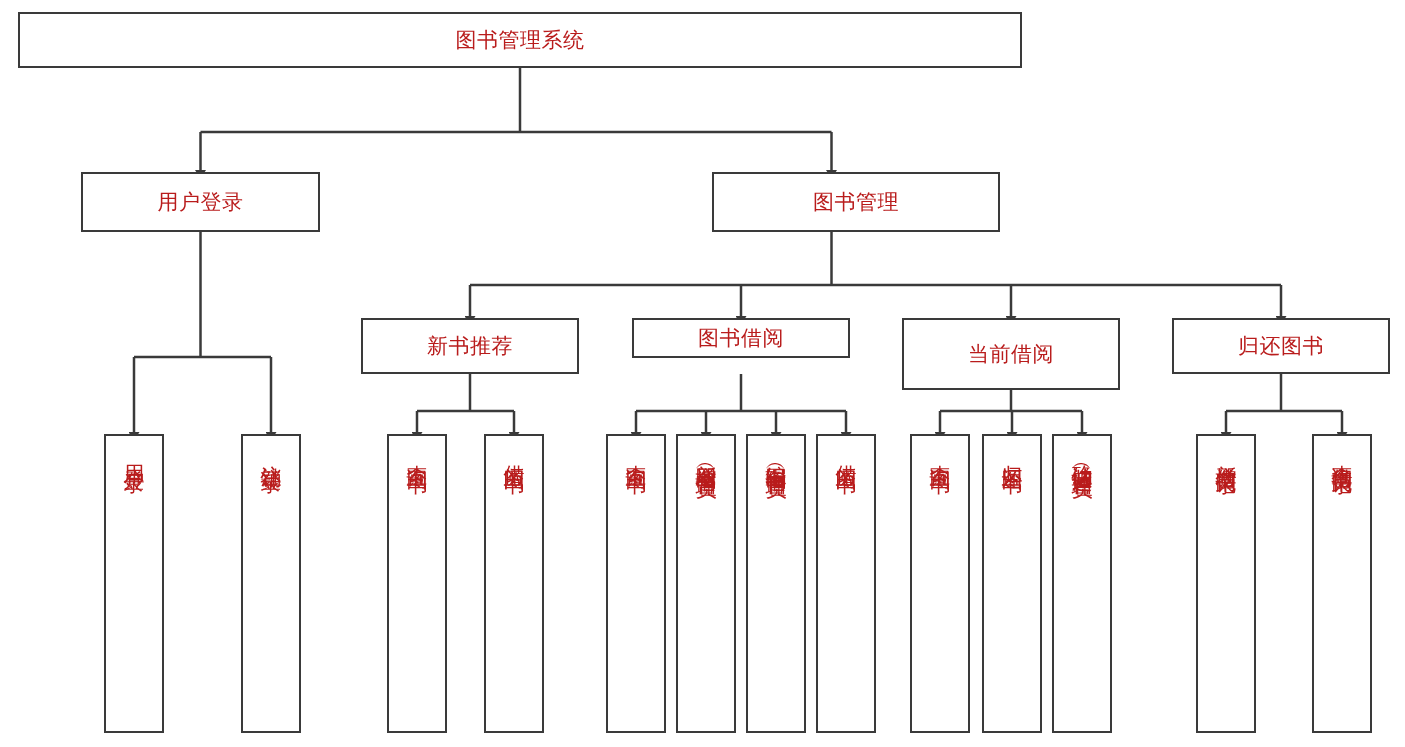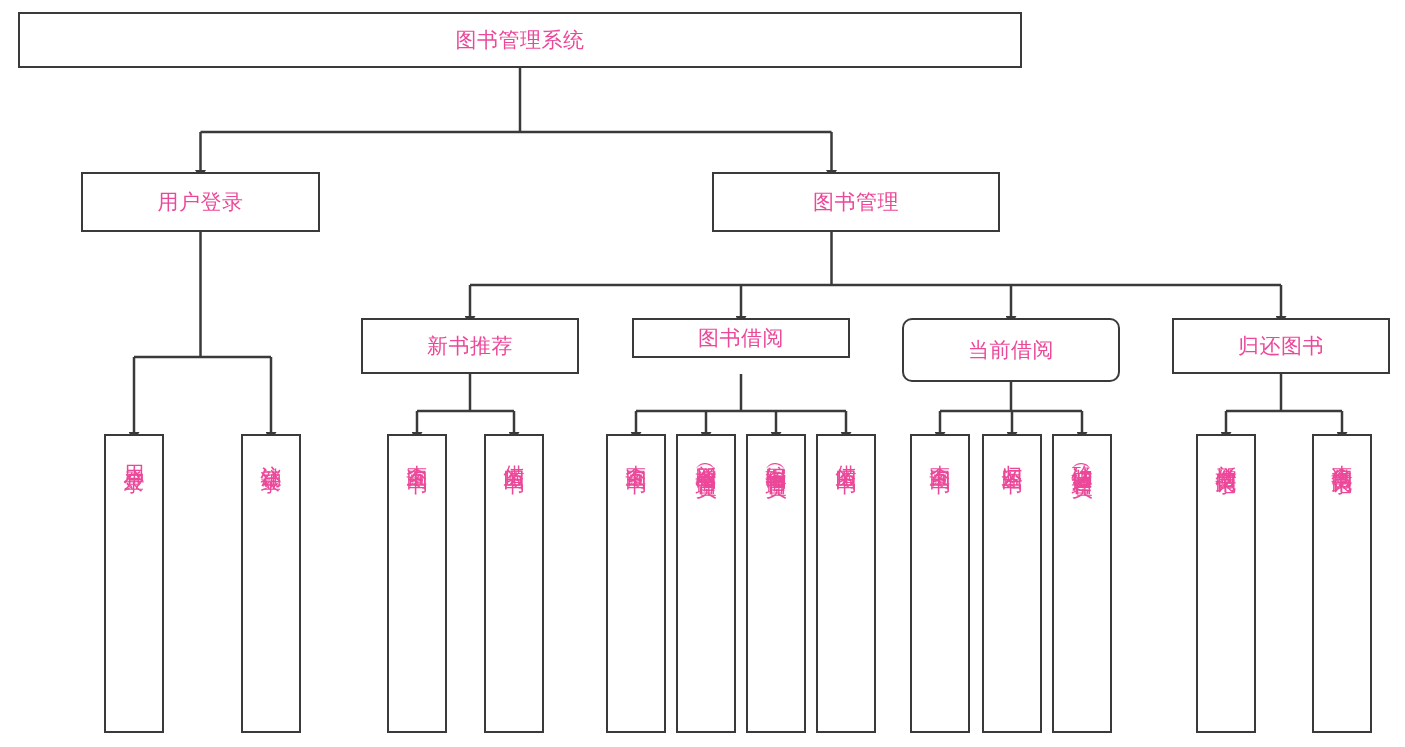--- a/index.html
+++ b/index.html
@@ -33,21 +33,21 @@
     border: 2px solid #3a3a3a;
     display: flex;
     align-items: center;
     justify-content: center;
     color: #2b2b2b;
   }
   .node .label {
     display: block;
     text-align: center;
     line-height: 1.18;
-    color: #ec4899;
+    color: #b91c1c;
   }
   
   .node.horiz .label {
     font-size: 21px;
     letter-spacing: 0.5px;
     white-space: nowrap;
   }
   .node.root .label {
     font-size: 21px;
   }
@@ -132,21 +132,21 @@
       </div>
       <div class="node horiz" style="left: 712px; top: 172px; width: 288px; height: 60px; border-color: rgb(58, 58, 58); background: rgb(255, 255, 255);">
         <span class="label">图书管理</span>
       </div>
       <div class="node horiz" style="left: 361px; top: 318px; width: 218px; height: 56px; border-color: rgb(58, 58, 58); background: rgb(255, 255, 255);">
         <span class="label">新书推荐</span>
       </div>
       <div class="node horiz" style="left: 632px; top: 318px; width: 218px; height: 40px; border-color: rgb(58, 58, 58); background: rgb(255, 255, 255); justify-content: center;">
         <span class="label">图书借阅</span>
       </div>
-      <div class="node horiz" style="left: 902px; top: 318px; width: 218px; height: 64px; border-color: rgb(58, 58, 58); background: rgb(255, 255, 255); border-radius: 10px;">
+      <div class="node horiz" style="left: 902px; top: 318px; width: 218px; height: 72px; border-color: rgb(58, 58, 58); background: rgb(255, 255, 255);">
         <span class="label">当前借阅</span>
       </div>
       <div class="node horiz" style="left: 1172px; top: 318px; width: 218px; height: 56px; border-color: rgb(58, 58, 58); background: rgb(255, 255, 255);">
         <span class="label">归还图书</span>
       </div>
       <div class="node vert" style="left: 104px; top: 434px; width: 60px; height: 299px; border-color: rgb(58, 58, 58); background: rgb(255, 255, 255);">
         <span class="label">用户登录</span>
       </div>
       <div class="node vert" style="left: 241px; top: 434px; width: 60px; height: 299px; border-color: rgb(58, 58, 58); background: rgb(255, 255, 255);">
         <span class="label">注销登录</span>

